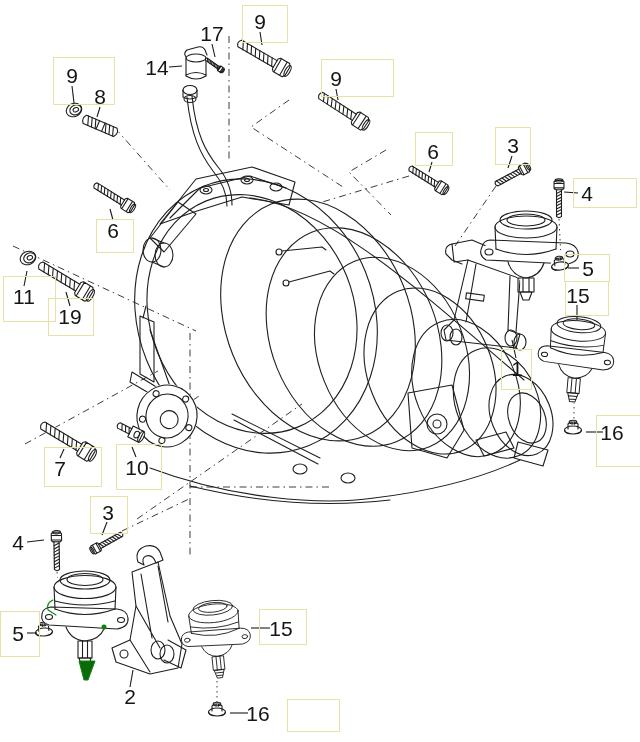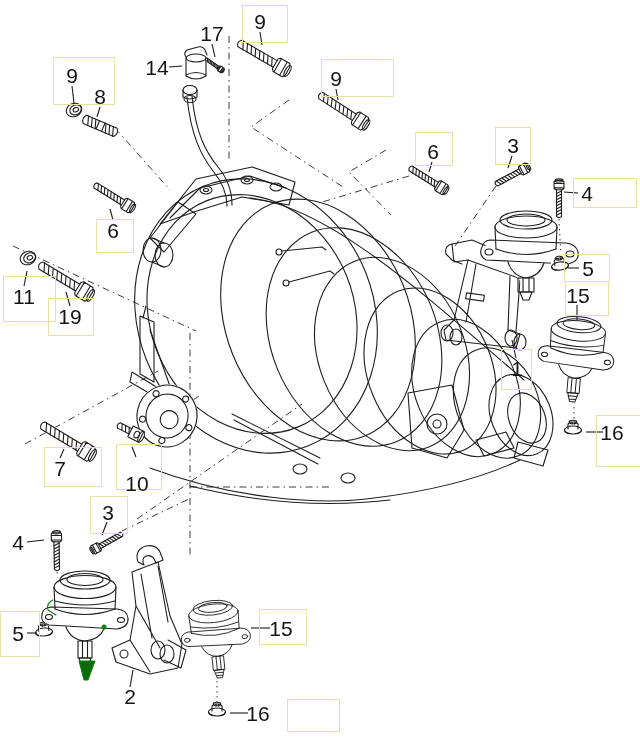--- a/index.html
+++ b/index.html
@@ -285,21 +285,21 @@
       <div class="callout" style="left: 612px; top: 432px;">16</div>
       <div class="callout-box" style="left: 96px; top: 219px; width: 36px; height: 32px;"></div>
       <div class="callout" style="left: 113px; top: 230px;">6</div>
       <div class="callout-box" style="left: 3px; top: 276px; width: 51px; height: 44px;"></div>
       <div class="callout" style="left: 24px; top: 296px;">11</div>
       <div class="callout-box" style="left: 48px; top: 298px; width: 44px; height: 36px;"></div>
       <div class="callout" style="left: 70px; top: 316px;">19</div>
       <div class="callout-box" style="left: 44px; top: 447px; width: 56px; height: 38px;"></div>
       <div class="callout" style="left: 60px; top: 468px;">7</div>
       <div class="callout-box" style="left: 116px; top: 444px; width: 44px; height: 44px;"></div>
-      <div class="callout" style="left: 137px; top: 467px; margin-top: 16px;">10</div>
+      <div class="callout" style="left: 137px; top: 467px;">10</div>
       <div class="callout-box" style="left: 90px; top: 496px; width: 36px; height: 36px;"></div>
       <div class="callout" style="left: 108px; top: 512px;">3</div>
       <div class="callout" style="left: 18px; top: 542px;">4</div>
       <div class="callout-box" style="left: 0px; top: 611px; width: 38px; height: 44px;"></div>
       <div class="callout" style="left: 18px; top: 633px;">5</div>
       <div class="callout" style="left: 130px; top: 696px;">2</div>
       <div class="callout-box" style="left: 259px; top: 609px; width: 46px; height: 34px;"></div>
       <div class="callout" style="left: 281px; top: 628px;">15</div>
       <div class="callout-box" style="left: 287px; top: 699px; width: 51px; height: 31px;"></div>
       <div class="callout" style="left: 258px; top: 713px;">16</div>

